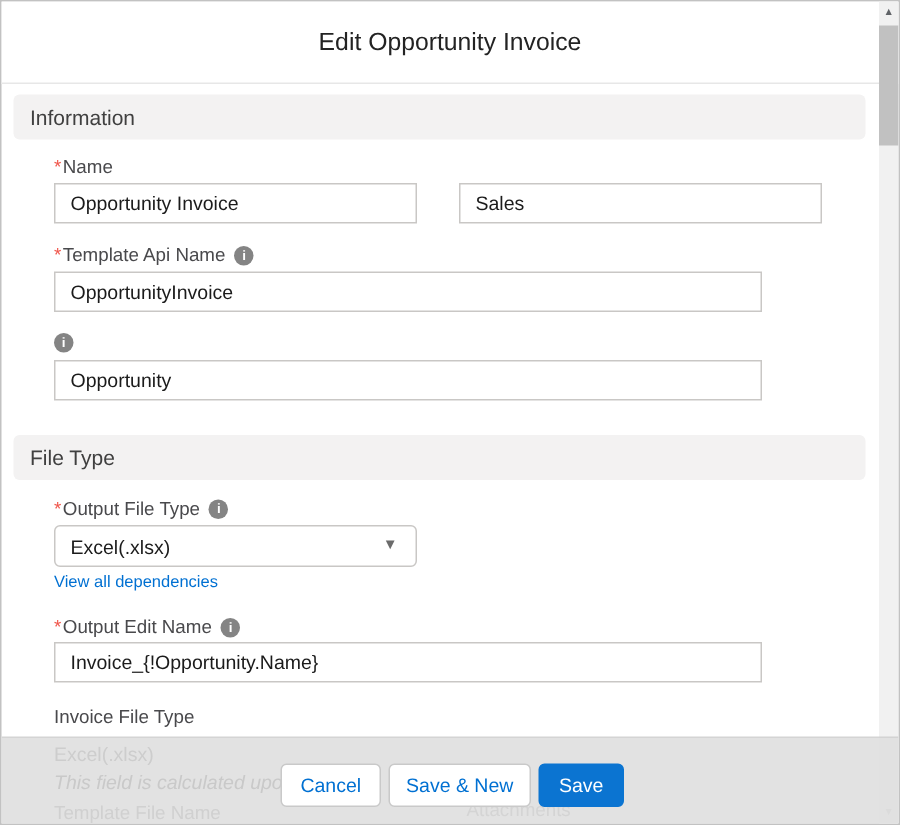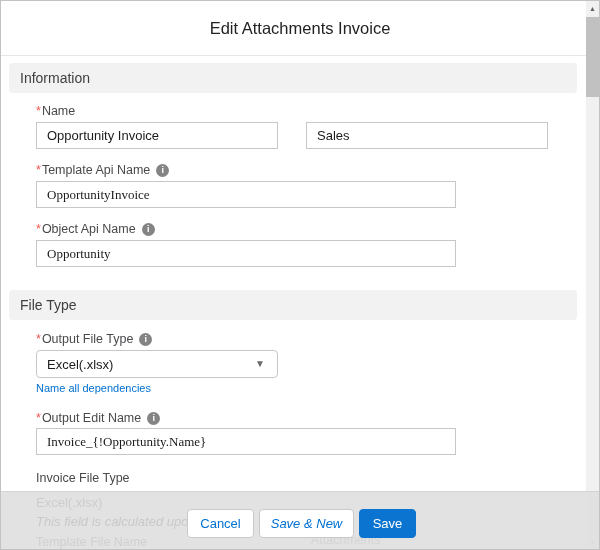--- a/index.html
+++ b/index.html
@@ -49,21 +49,21 @@
 
   
   .text-input {
     position: absolute; height: 27px;
     border: 1px solid #c9c7c5; border-radius: 0;
     padding: 0 10px; font-size: 13px; color: #1b1b1b;
     font-family: "Liberation Sans", sans-serif;
     background: #ffffff; outline: none;
   }
   .w-half { width: 242px; }
-  .w-full { width: 420px; font-family: Liberation Serif, serif; }
+  .w-full { width: 472px; }
   .col1 { left: 35px; }
   .col2 { left: 305px; }
 
   
   .combobox {
     position: absolute; left: 35px; top: 349px; width: 242px; height: 28px;
     border: 1px solid #c9c7c5; border-radius: 4px; background: #fff;
     display: flex; align-items: center; justify-content: space-between;
     padding: 0 12px 0 10px; font-size: 13px; color: #1b1b1b; cursor: pointer;
   }
@@ -112,30 +112,30 @@
   .btn {
     position: absolute; top: 17px; height: 29px;
     border-radius: 4px; font-size: 13px;
     font-family: "Liberation Sans", sans-serif;
     display: flex; align-items: center; justify-content: center;
     cursor: pointer;
   }
   .btn-neutral { background: #ffffff; border: 1px solid #c9c9c9; color: #0070d2; }
   .btn-brand   { background: #0b74d1; border: 1px solid #0b74d1; color: #ffffff; }
   .btn-cancel  { left: 186px; width: 67px; }
-  .btn-savenew { left: 258px; width: 95px; font-style: italic; }
+  .btn-savenew { left: 258px; width: 95px; }
   .btn-save    { left: 358px; width: 57px; }
 </style>
 </head>
 <body>
 
 <div class="modal">
 
   <div class="modal-header">
-    <div class="modal-title">Edit Attachments Invoice</div>
+    <div class="modal-title">Edit Opportunity Invoice</div>
   </div>
 
   <div class="section-bar bar-information">
     <span>Information</span>
   </div>
 
   <div class="field-label col1" style="top:103px;">
     <span><span class="req">*</span><span>Name</span></span>
   </div>
   <input class="text-input w-half col1" style="top: 121px;" type="text" value="Opportunity Invoice">
@@ -146,38 +146,37 @@
   </div>
   <input class="text-input w-half col2" style="top: 121px;" type="text" value="Sales">
 
   <div class="field-label col1" style="top:162px;justify-content:flex-end;">
     <span><span class="req">*</span><span>Template Api Name</span></span>
     <span class="info-icon">i</span>
   </div>
   <input class="text-input w-full col1" style="top: 180px;" type="text" value="OpportunityInvoice">
 
   <div class="field-label col1" style="top:221px;">
-    <span><span class="req">*</span><span>Object Api Name</span></span>
     <span class="info-icon">i</span>
   </div>
   <input class="text-input w-full col1" style="top: 239px;" type="text" value="Opportunity">
 
   <div class="section-bar bar-filetype">
     <span>File Type</span>
   </div>
 
   <div class="field-label col1" style="top:331px;">
     <span><span class="req">*</span><span>Output File Type</span></span>
     <span class="info-icon">i</span>
   </div>
   <div class="combobox">
     <span>Excel(.xlsx)</span>
     <span class="caret">▼</span>
   </div>
-  <a class="dep-link">Name all dependencies</a>
+  <a class="dep-link">View all dependencies</a>
 
   <div class="field-label col1" style="top:410px;">
     <span><span class="req">*</span><span>Output Edit Name</span></span>
     <span class="info-icon">i</span>
   </div>
   <input class="text-input w-full col1" style="top: 427px;" type="text" value="Invoice_{!Opportunity.Name}">
 
   <div class="plain-label">Invoice File Type</div>
 
   <div class="scrollbar">

